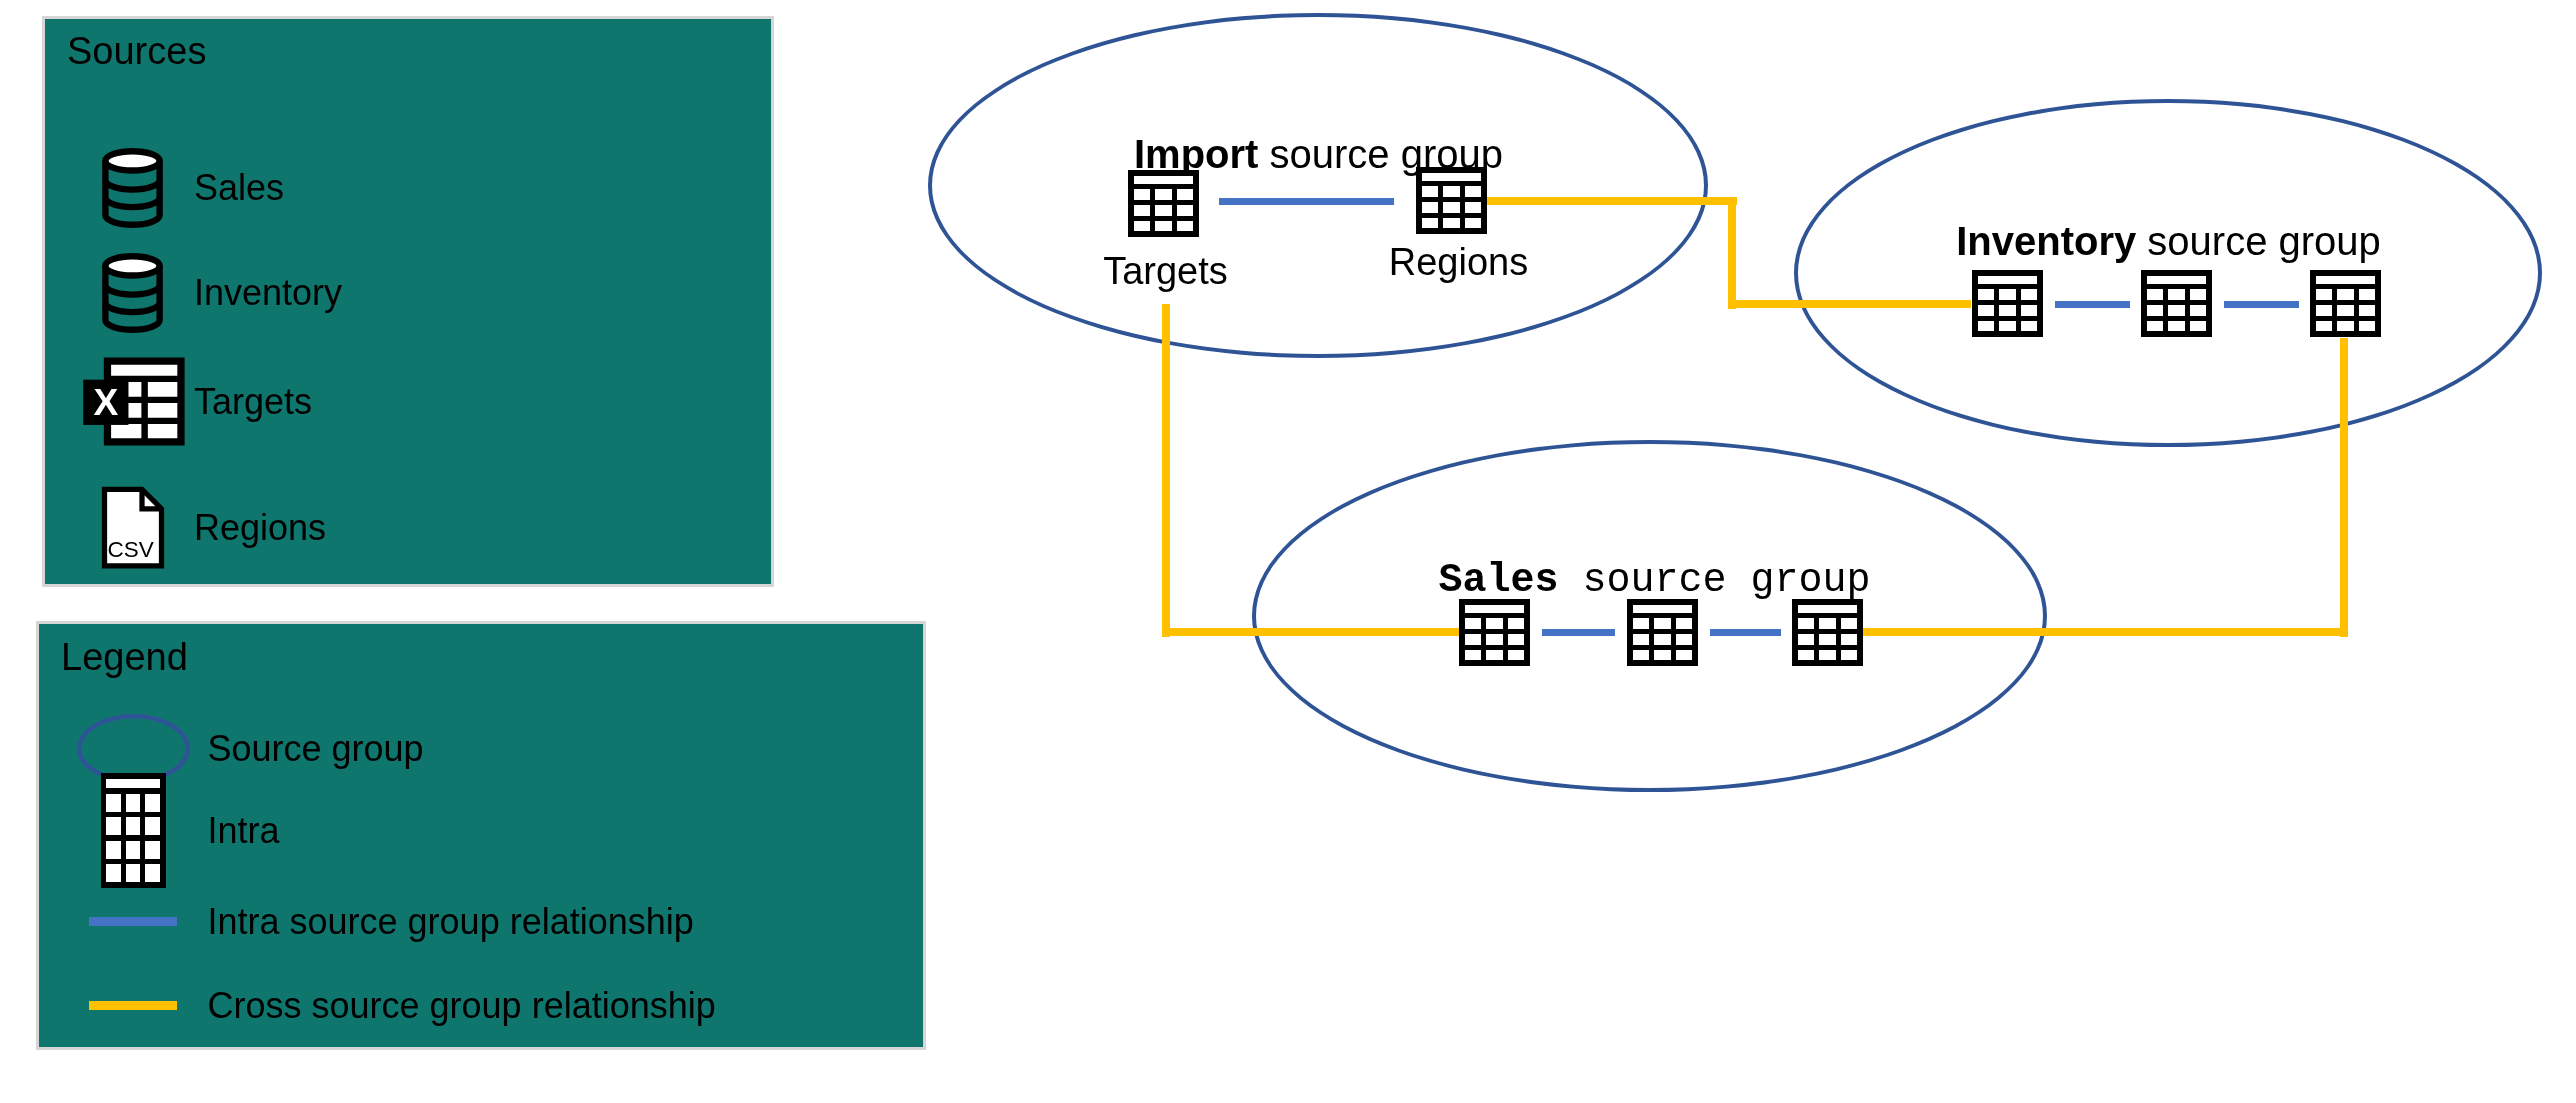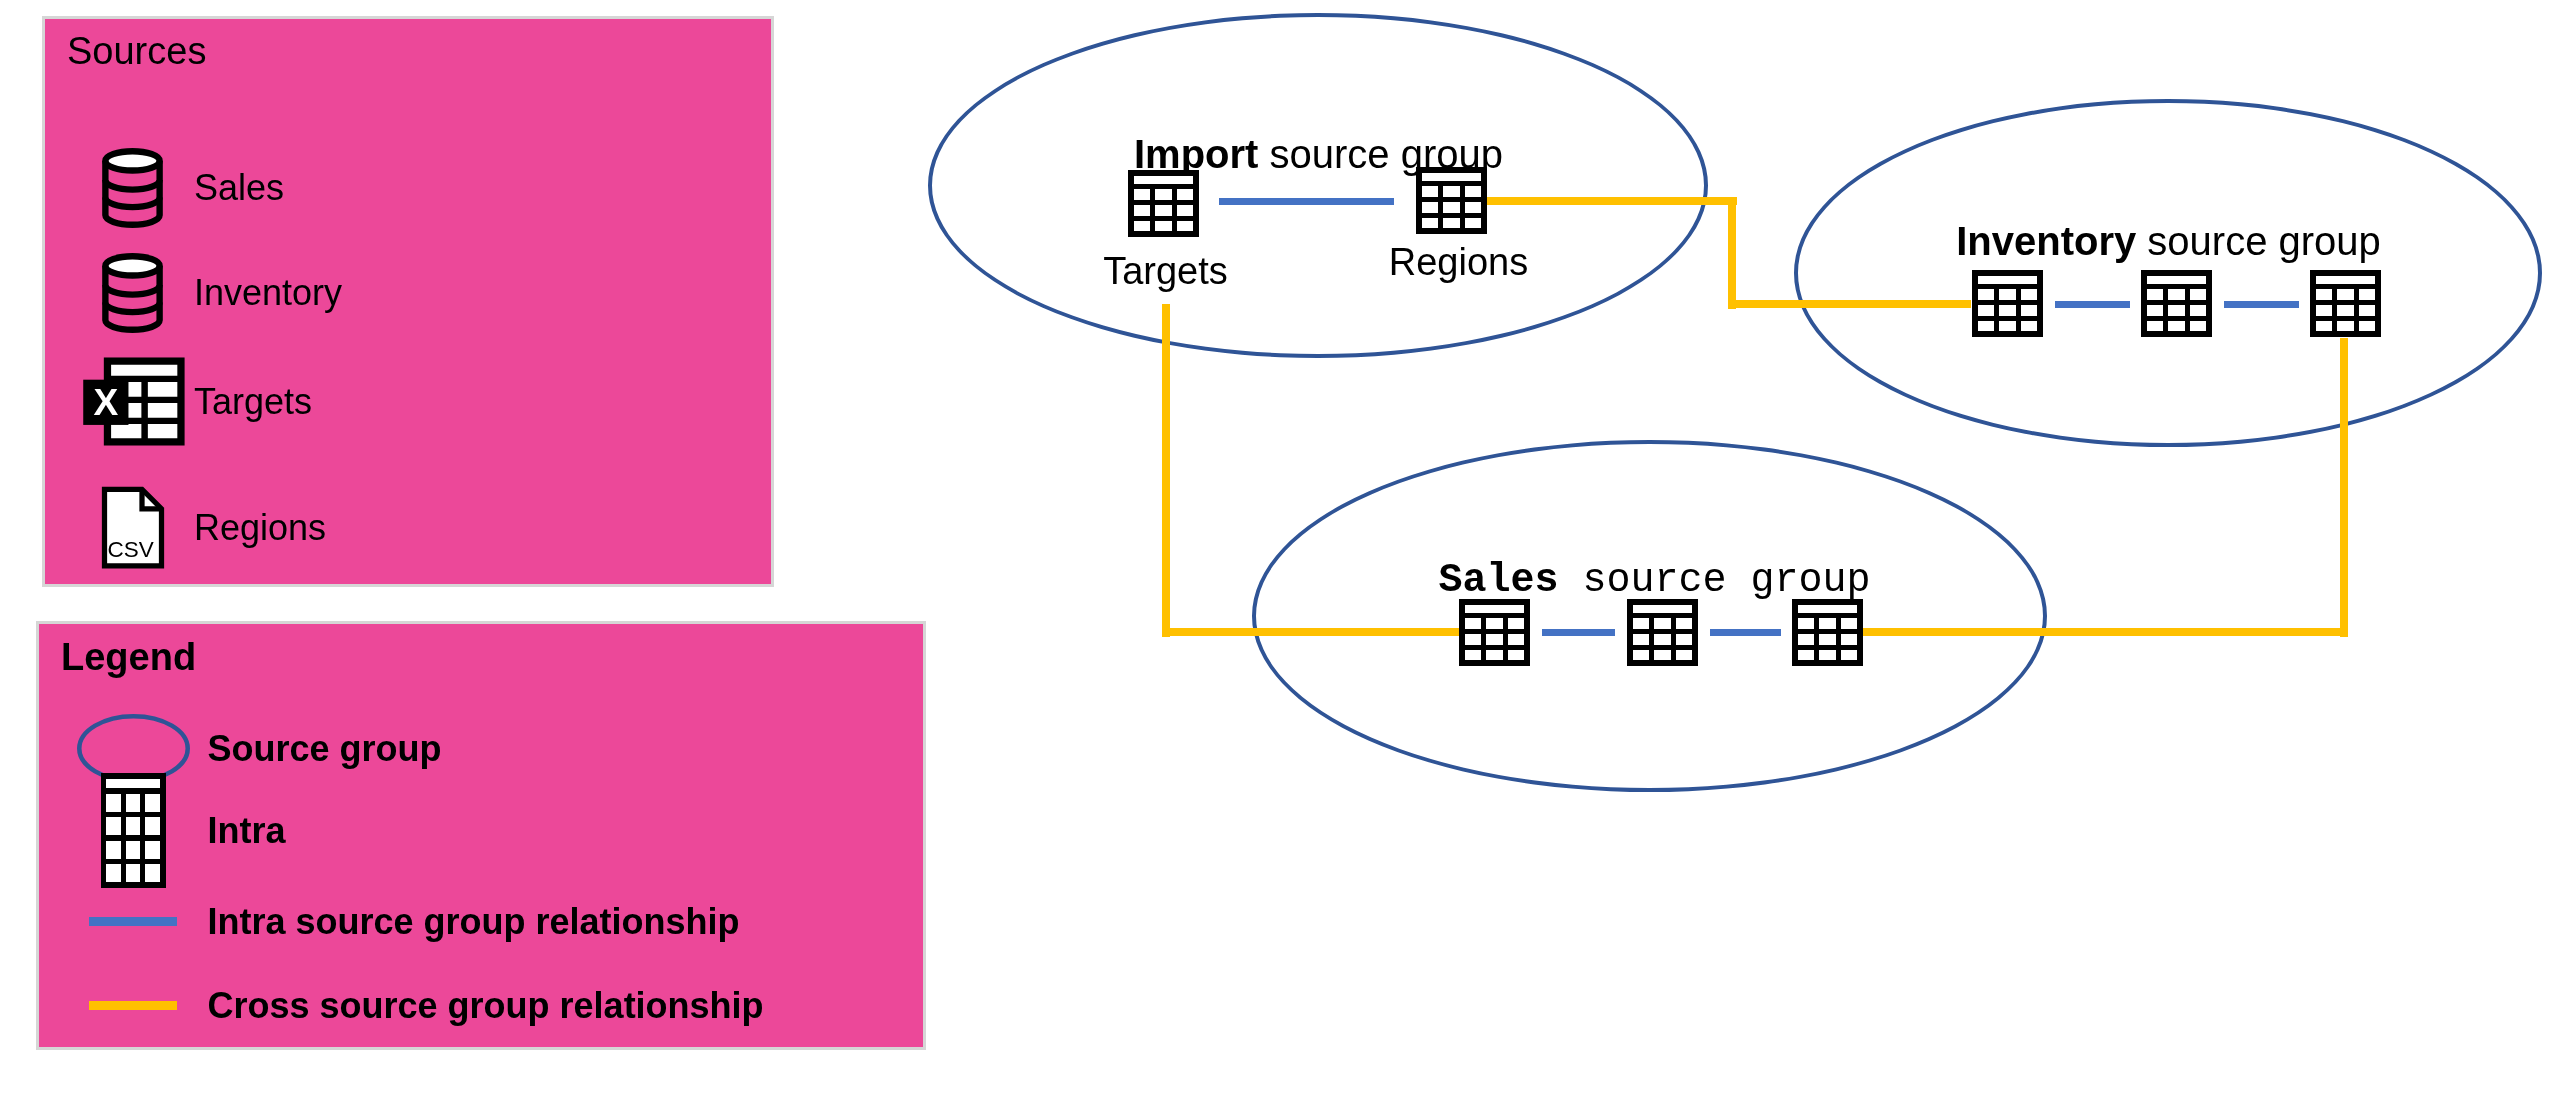--- a/index.html
+++ b/index.html
@@ -4,23 +4,23 @@
 <style>
   html,body{margin:0;padding:0;}
   body{
     width:2576px;height:1103px;background:#ffffff;
     font-family:"Liberation Sans", sans-serif;color:#000;
     position:relative;overflow:hidden;
   }
   .canvas{position:absolute;inset:0;}
 
   
-  .panel{position:absolute;background:#ec4899;border:3.2px solid #d6d6d6;box-sizing:border-box;}
+  .panel{position:absolute;background:#0f766e;border:3.2px solid #d6d6d6;box-sizing:border-box;}
   .panel-sources{left:42px;top:15.6px;width:732px;height:571px;}
-  .panel-legend{left:36px;top:621px;width:890px;height:429px;font-weight:bold;}
+  .panel-legend{left:36px;top:621px;width:890px;height:429px;}
   .panel-title{position:absolute;left:22px;top:11.7px;font-size:38px;}
 
   .src-row{position:absolute;left:26px;display:flex;align-items:center;}
   .src-ico{width:123px;display:flex;justify-content:center;align-items:center;}
   .src-lbl{font-size:36px;}
 
   .leg-row{position:absolute;left:19.5px;display:flex;align-items:center;}
   .leg-ico{width:149px;display:flex;justify-content:center;align-items:center;}
   .leg-lbl{font-size:36px;}
 

